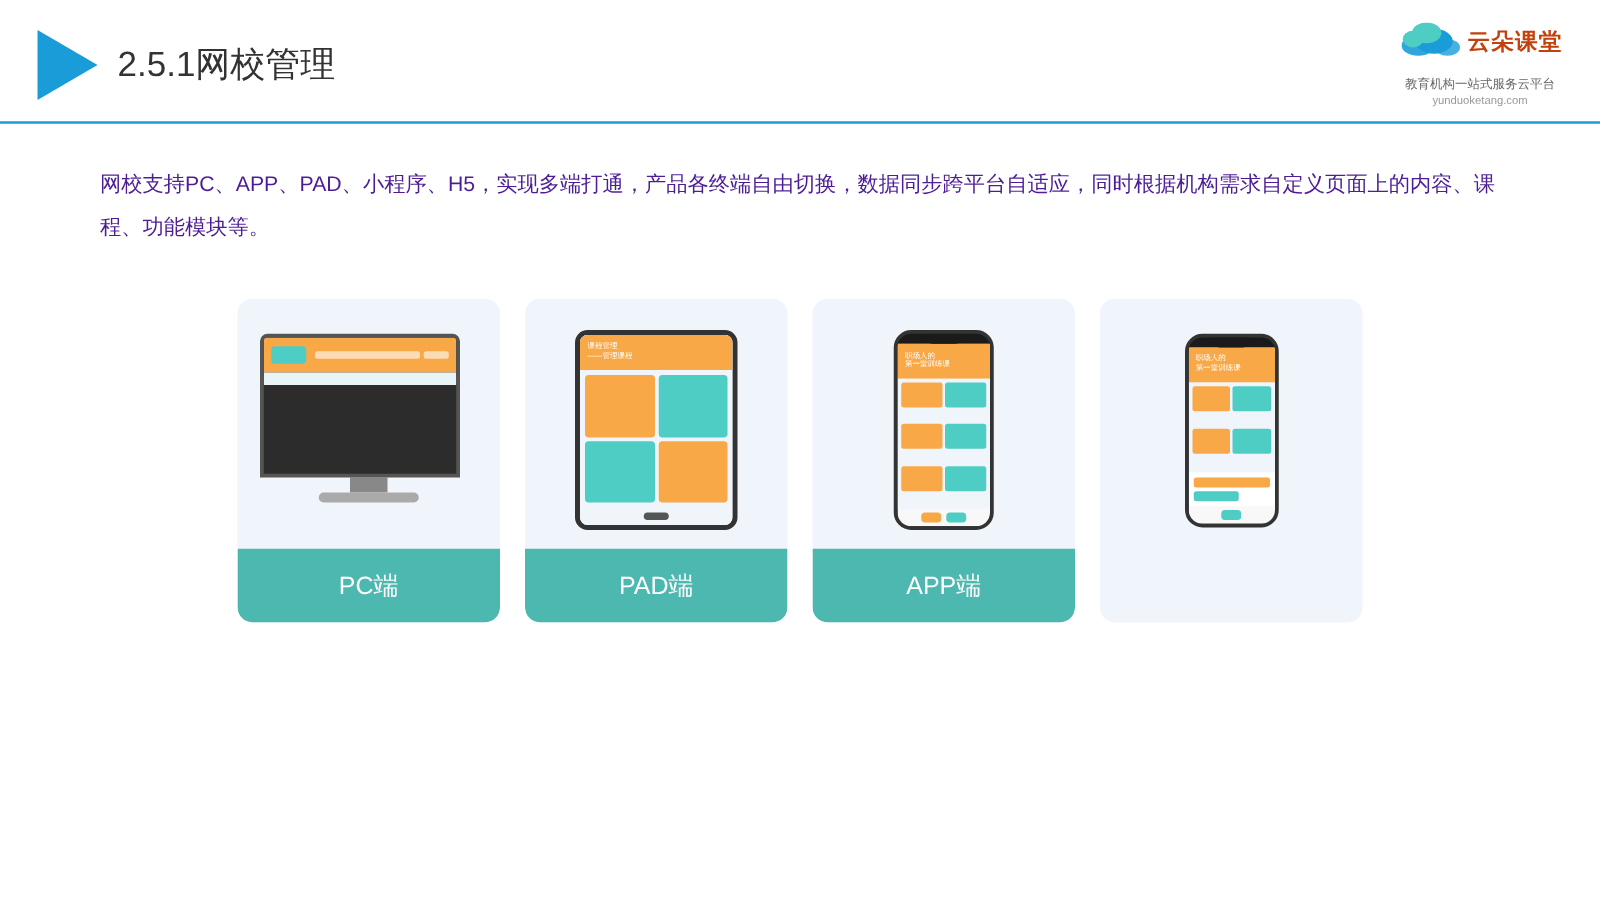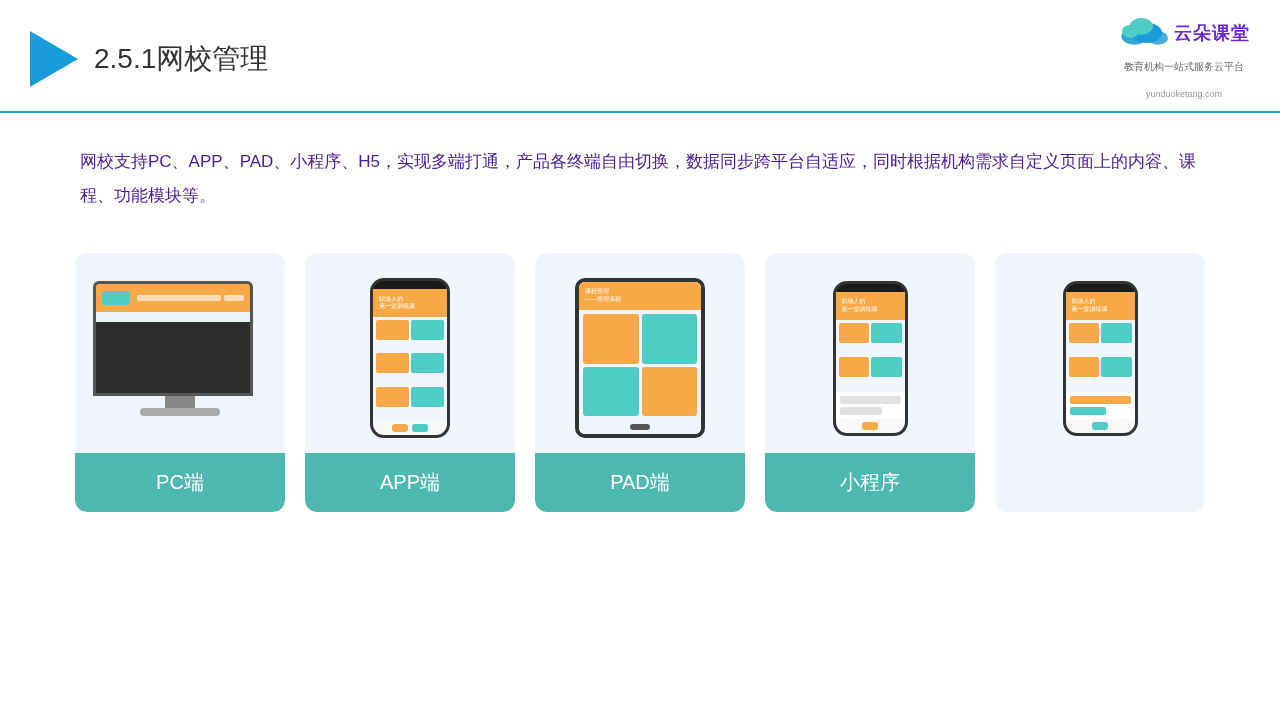--- a/index.html
+++ b/index.html
@@ -52,21 +52,21 @@
       display: flex;
       align-items: center;
       gap: 6px;
     }
     .cloud-icon-svg {
       width: 50px;
       height: 30px;
     }
     .logo-text {
       font-size: 18px;
-      color: #6d28d9;
+      color: #c2410c;
       font-weight: bold;
       letter-spacing: 1px;
     }
     .logo-sub {
       font-size: 10px;
       color: #666;
       margin-top: 12px;
       text-align: right;
     }
 
@@ -290,21 +290,21 @@
       font-weight: 500;
       color: #ffffff;
       background: #4db8b0;
       border-radius: 0 0 12px 12px;
     }
 
     
     .logo-yunduoketang {
       font-size: 9px;
       color: #999;
-      margin-top: 15px;
+      margin-top: 1px;
     }
   </style>
 </head>
 <body>
 
 <div class="header">
   <div class="header-left">
     <div class="play-icon"></div>
     <div class="header-title">
       <span>2.5.1</span><span>网校管理</span>
@@ -352,20 +352,40 @@
         </div>
         <div class="pc-neck"></div>
         <div class="pc-base"></div>
       </div>
     </div>
     <div class="card-label">PC端</div>
   </div>
 
   <div class="card">
     <div class="card-image-area">
+      <div class="tablet-mockup">
+        <div class="tablet-screen">
+          <div class="tablet-header">
+            <div style="color:white;font-size:6px;line-height:1.3;">课程管理<br>——管理课程</div>
+          </div>
+          <div class="tablet-body">
+            <div class="tablet-cell"></div>
+            <div class="tablet-cell"></div>
+            <div class="tablet-cell"></div>
+            <div class="tablet-cell"></div>
+          </div>
+          <div class="tablet-button"></div>
+        </div>
+      </div>
+    </div>
+    <div class="card-label">PAD端</div>
+  </div>
+
+  <div class="card">
+    <div class="card-image-area">
       <div class="mobile-mockup">
         <div class="mobile-notch"></div>
         <div class="mobile-screen">
           <div class="mobile-screen-header">
             <div class="mobile-screen-header-text">职场人的<br>第一堂训练课</div>
           </div>
           <div class="mobile-screen-body">
             <div class="mobile-cell"></div>
             <div class="mobile-cell"></div>
             <div class="mobile-cell"></div>
@@ -376,86 +396,40 @@
           <div class="mobile-btn-row">
             <div class="mobile-btn"></div>
             <div class="mobile-btn" style="background:#4ecdc4;"></div>
           </div>
         </div>
       </div>
     </div>
     <div class="card-label">APP端</div>
   </div>
 
-  <div class="card">
-    <div class="card-image-area">
-      <div class="tablet-mockup">
-        <div class="tablet-screen">
-          <div class="tablet-header">
-            <div style="color:white;font-size:6px;line-height:1.3;">课程管理<br>——管理课程</div>
-          </div>
-          <div class="tablet-body">
-            <div class="tablet-cell"></div>
-            <div class="tablet-cell"></div>
-            <div class="tablet-cell"></div>
-            <div class="tablet-cell"></div>
-          </div>
-          <div class="tablet-button"></div>
-        </div>
-      </div>
-    </div>
-    <div class="card-label">PAD端</div>
-  </div>
 
   <div class="card">
     <div class="card-image-area">
       <div class="mobile-mockup" style="width:75px;height:155px;">
         <div class="mobile-notch"></div>
         <div class="mobile-screen">
           <div class="mobile-screen-header">
             <div class="mobile-screen-header-text">职场人的<br>第一堂训练课</div>
           </div>
           <div class="mobile-screen-body">
             <div class="mobile-cell"></div>
             <div class="mobile-cell"></div>
             <div class="mobile-cell"></div>
             <div class="mobile-cell"></div>
           </div>
           <div style="padding:4px;background:#fff;">
-            <div style="height:8px;background:#e0e0e0;border-radius:2px;margin-bottom:3px;"></div>
-            <div style="height:8px;background:#e0e0e0;border-radius:2px;width:70%;"></div>
+            <div style="height:8px;background:#f8a846;border-radius:2px;margin-bottom:3px;"></div>
+            <div style="height:8px;background:#4ecdc4;border-radius:2px;width:60%;"></div>
           </div>
           <div class="mobile-btn-row">
-            <div class="mobile-btn"></div>
+            <div class="mobile-btn" style="background:#4ecdc4;"></div>
           </div>
         </div>
       </div>
     </div>
-    <div class="card-label">小程序</div>
-  </div>
-
-  <div class="card">
-    <div class="card-image-area">
-      <div class="mobile-mockup" style="width:75px;height:155px;">
-        <div class="mobile-notch"></div>
-        <div class="mobile-screen">
-          <div class="mobile-screen-header">
-            <div class="mobile-screen-header-text">职场人的<br>第一堂训练课</div>
-          </div>
-          <div class="mobile-screen-body">
-            <div class="mobile-cell"></div>
-            <div class="mobile-cell"></div>
-            <div class="mobile-cell"></div>
-            <div class="mobile-cell"></div>
-          </div>
-          <div style="padding:4px;background:#fff;">
-            <div style="height:8px;background:#f8a846;border-radius:2px;margin-bottom:3px;"></div>
-            <div style="height:8px;background:#4ecdc4;border-radius:2px;width:60%;"></div>
-          </div>
-          <div class="mobile-btn-row">
-            <div class="mobile-btn" style="background:#4ecdc4;"></div>
-          </div>
-        </div>
-      </div>
-    </div>
   </div>
 
 </div>
 
 </body></html>

